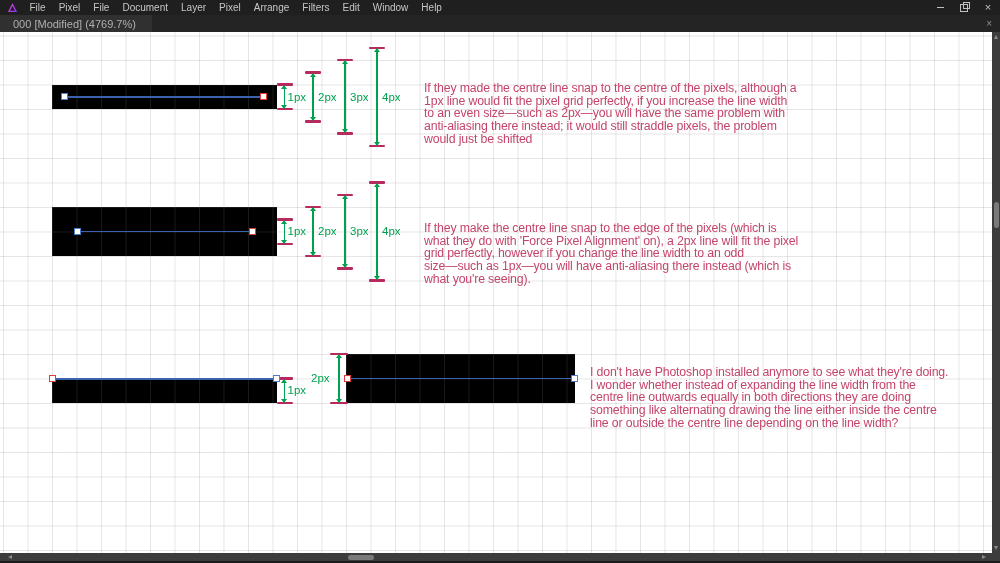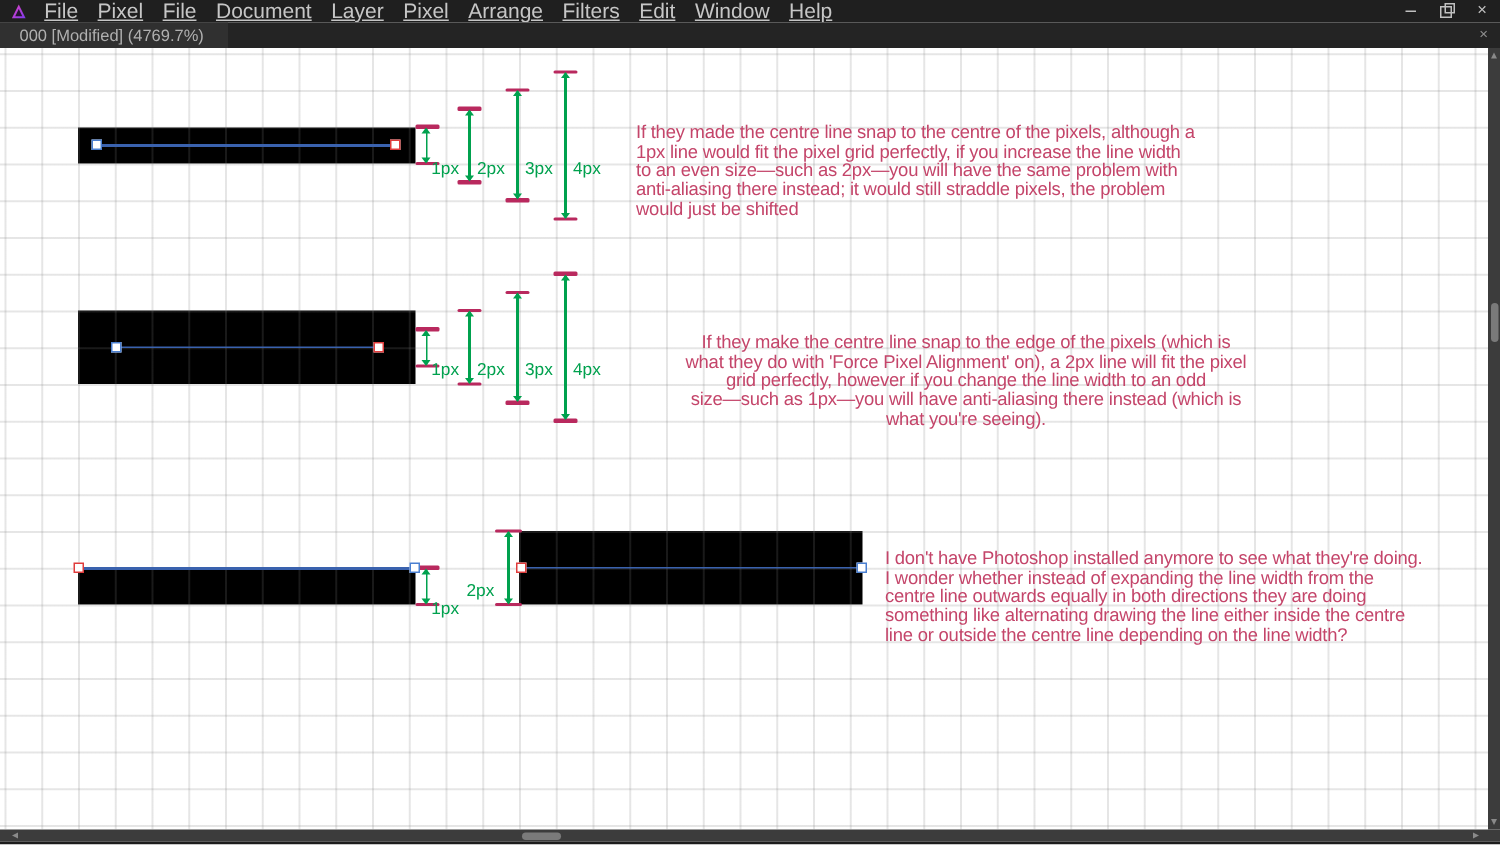--- a/index.html
+++ b/index.html
@@ -10,21 +10,21 @@
   html,body{margin:0;padding:0;}
   body{
     width:1000px;height:563px;position:relative;overflow:hidden;
     background:#fff;font-family:"Liberation Sans",sans-serif;
     -webkit-font-smoothing:antialiased;
   }
   
   .menubar{position:absolute;left:0;top:0;width:1000px;height:15px;background:var(--chrome);
     display:flex;align-items:center;z-index:50;}
   .app-logo{width:11px;height:11px;margin-left:7px;margin-right:5px;flex:0 0 auto;}
-  .menu-item{color:#c6c6c6;font-size:14px;line-height:15px;padding:0 6.5px;cursor:default;text-decoration:underline;}
+  .menu-item{color:#c6c6c6;font-size:10px;line-height:15px;padding:0 6.5px;cursor:default;}
   .winbtns{position:absolute;right:0;top:0;height:15px;display:flex;z-index:60;}
   .winbtn{width:24px;height:15px;display:flex;align-items:center;justify-content:center;color:#c0c0c0;}
   .ico-min{width:7px;height:0;border-bottom:1px solid #c0c0c0;display:block;}
   .ico-restore{width:6px;height:6px;border:1px solid #c0c0c0;position:relative;display:block;}
   .ico-restore::before{content:"";position:absolute;left:2px;top:-3px;width:5px;height:5px;border:1px solid #c0c0c0;}
   .ico-close{font-size:11px;line-height:11px;}
   .tabbar{position:absolute;left:0;top:15px;width:1000px;height:17px;background:var(--tabbar);z-index:50;}
   .tab{position:absolute;left:0;top:0;height:17px;background:#303030;display:flex;align-items:center;padding:0 16px 0 13px;}
   .tab-title{color:#b0b0b0;font-size:11px;white-space:nowrap;}
   .tabbar-close{position:absolute;right:8px;top:2px;color:#8f8f8f;font-size:10px;line-height:13px;}
@@ -41,21 +41,21 @@
   .handle.blue{border:1.5px solid var(--hblue);}
   .handle.red{border:1.5px solid var(--hred);}
   .meas{position:absolute;z-index:10;}
   .cap{position:absolute;left:0;right:0;height:2.5px;background:var(--crimson);border-radius:1px;}
   .cap.t{top:0}.cap.b{bottom:0}
   .arrow{position:absolute;top:2.5px;bottom:2.5px;left:50%;width:1.5px;margin-left:-0.75px;background:var(--green);}
   .arrow::before{content:"";position:absolute;top:-1px;left:50%;margin-left:-3.25px;width:0;height:0;
     border-left:3.25px solid transparent;border-right:3.25px solid transparent;border-bottom:4.5px solid var(--green);}
   .arrow::after{content:"";position:absolute;bottom:-1px;left:50%;margin-left:-3.25px;width:0;height:0;
     border-left:3.25px solid transparent;border-right:3.25px solid transparent;border-top:4.5px solid var(--green);}
-  .mlabel{position:absolute;color:var(--green);font-size:11.5px;line-height:12px;z-index:10;white-space:nowrap;margin-top:16px;}
+  .mlabel{position:absolute;color:var(--green);font-size:11.5px;line-height:12px;z-index:10;white-space:nowrap;}
   .note{position:absolute;color:var(--rose);font-size:12.3px;line-height:12.7px;letter-spacing:-0.15px;
     white-space:pre-line;z-index:10;margin-top:16px;}
   
   .hscroll{position:absolute;left:0;top:553px;width:1000px;height:8px;background:var(--scroll);z-index:40;}
   .hthumb{position:absolute;left:348px;top:1.5px;width:26px;height:5px;background:#7a7a7a;border-radius:2.5px;}
   .tri{width:0;height:0;position:absolute;}
   .tri.left{left:8px;top:1.5px;border-top:2.5px solid transparent;border-bottom:2.5px solid transparent;border-right:4px solid #8a8a8a;}
   .tri.right{left:982px;top:1.5px;border-top:2.5px solid transparent;border-bottom:2.5px solid transparent;border-left:4px solid #8a8a8a;}
   .vscroll{position:absolute;left:992px;top:32px;width:8px;height:521px;background:var(--scroll);z-index:40;}
   .vthumb{position:absolute;left:1.5px;top:170px;width:5px;height:26px;background:#7a7a7a;border-radius:2.5px;}
@@ -175,21 +175,21 @@
   </div>
   <span class="mlabel" style="left:350px;top:193.25px;">3px</span>
 
   <div class="meas" style="left:369px;top:149.25px;width:16px;height:100.5px;">
     <span class="cap t"></span>
       <span class="cap b"></span>
       <span class="arrow"></span>
   </div>
   <span class="mlabel" style="left:382px;top:193.25px;">4px</span>
 
-  <div class="note" style="left:424px;top:174px;width:440px;text-align:center;">If they make the centre line snap to the edge of the pixels (which is
+  <div class="note" style="left:424px;top:174px;width:440px;">If they make the centre line snap to the edge of the pixels (which is
 what they do with 'Force Pixel Alignment' on), a 2px line will fit the pixel
 grid perfectly, however if you change the line width to an odd
 size—such as 1px—you will have anti-aliasing there instead (which is
 what you're seeing).</div>
 
   <div class="bar" style="left:52px;top:346.25px;width:224.5px;height:24.5px;"></div>
   <div class="cline" style="left:52px;top:346px;width:224.5px;"></div>
   <span class="handle red" style="left:49px;top:343px;"></span>
   <span class="handle blue" style="left:272.5px;top:343px;"></span>
 

